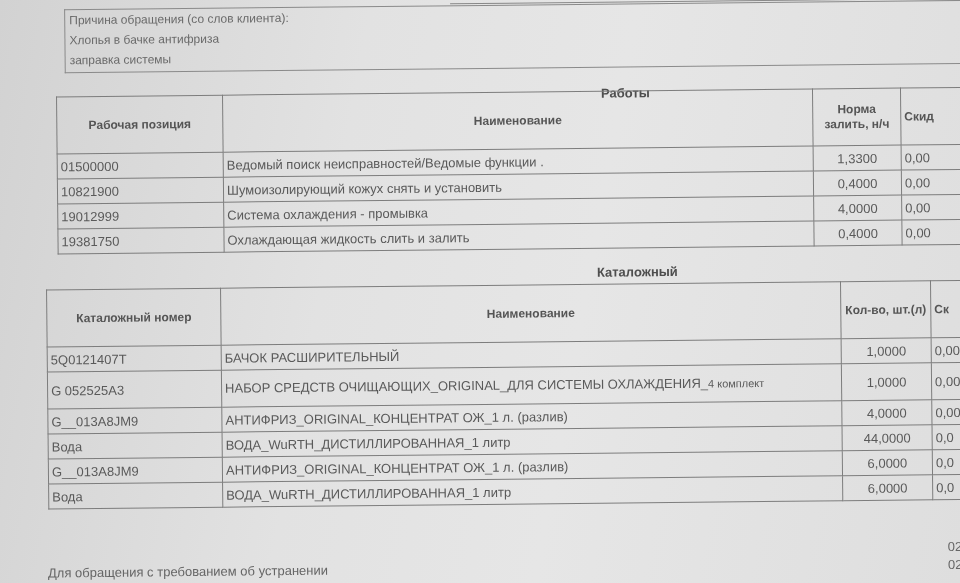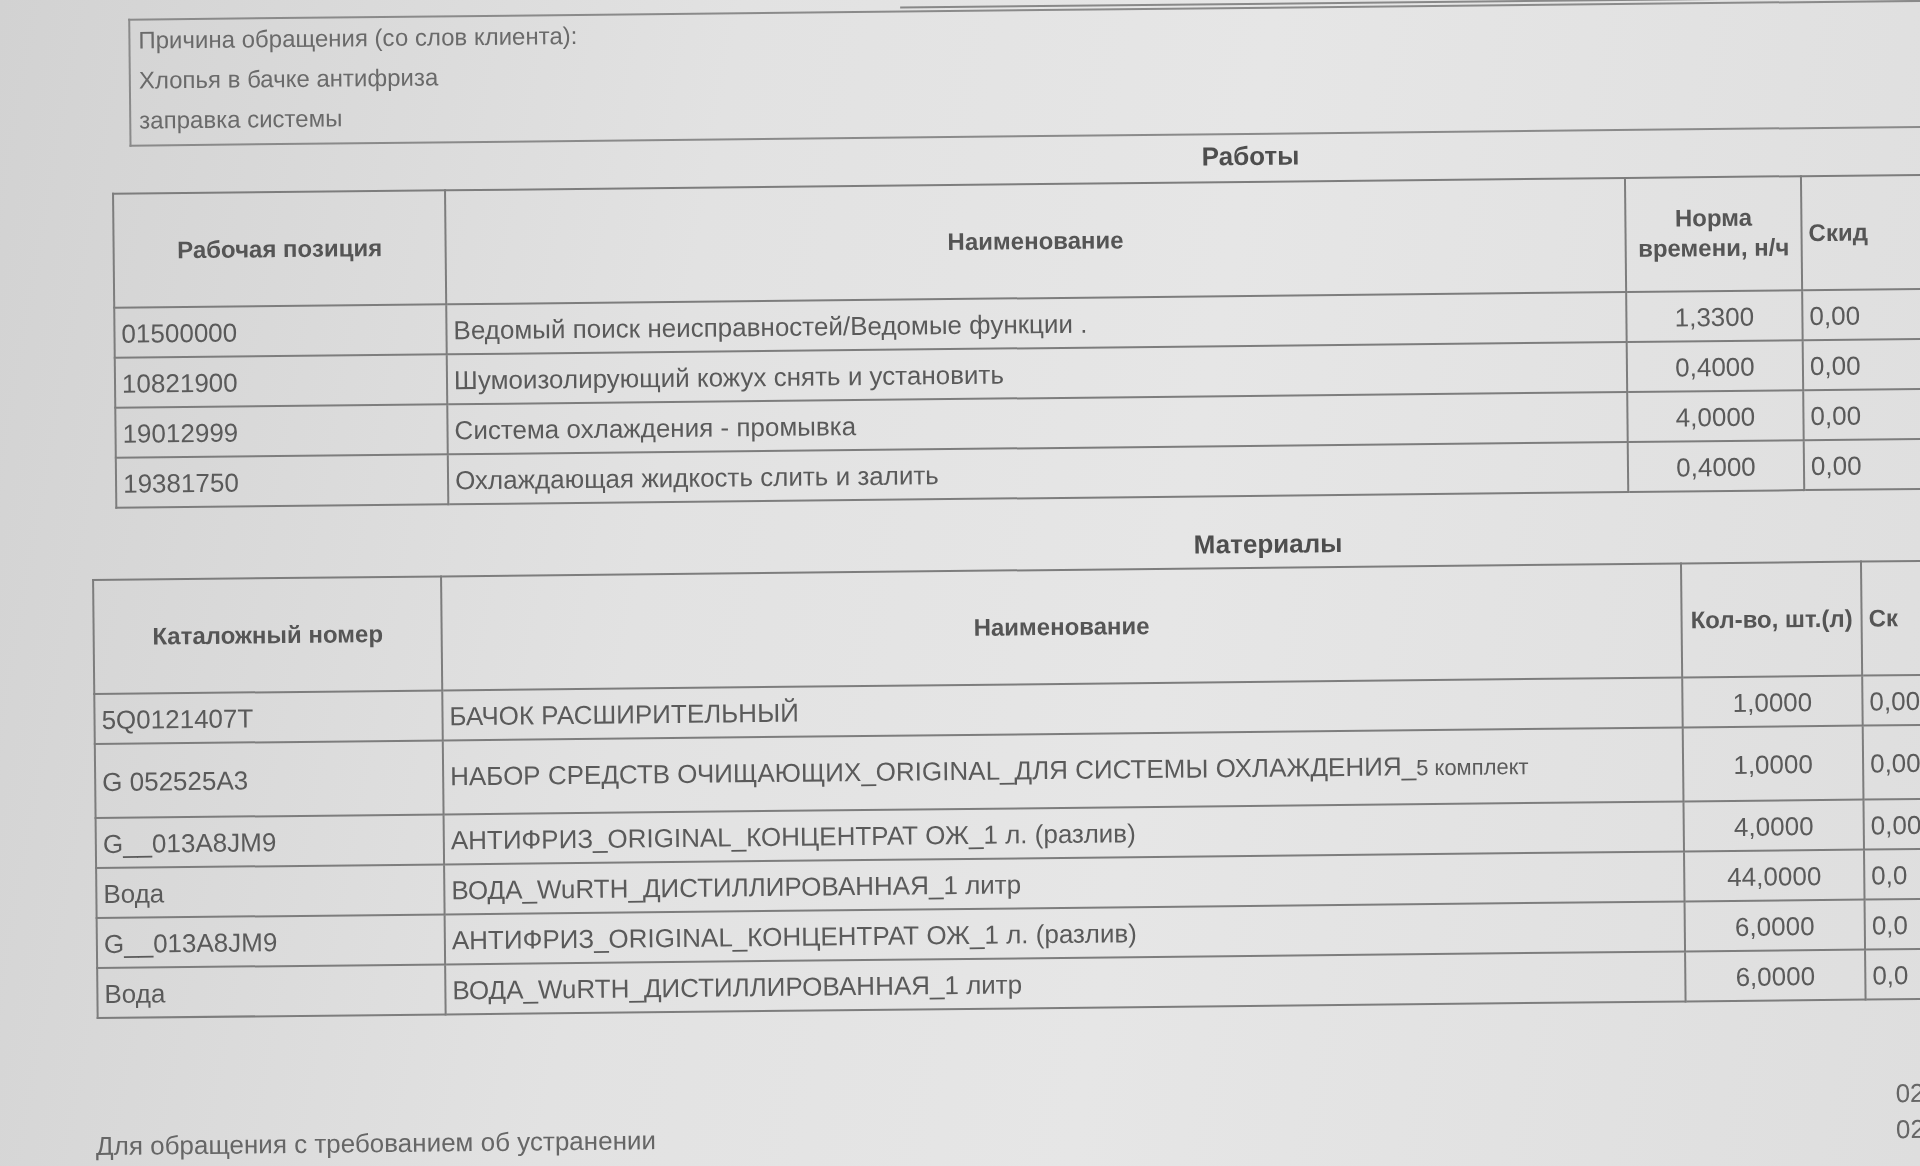--- a/index.html
+++ b/index.html
@@ -103,34 +103,34 @@
 <div class="page">
 
   <div class="top-line"></div>
 
   <div class="reason-box">
     <div>Причина обращения (со слов клиента):</div>
     <div>Хлопья в бачке антифриза</div>
     <div>заправка системы</div>
   </div>
 
-  <div class="section-title" style="left:600px; top:77px;">Работы</div>
+  <div class="section-title" style="left:600px; top:92px;">Работы</div>
 
   <table class="grid works">
     <colgroup>
       <col style="width:166px">
       <col style="width:590px">
       <col style="width:88px">
       <col style="width:116px">
     </colgroup>
     <thead>
       <tr>
         <th>Рабочая позиция</th>
         <th>Наименование</th>
-        <th>Норма времени, н/ч</th>
+        <th>Норма залить, н/ч</th>
         <th style="text-align:left">Скид</th>
       </tr>
     </thead>
     <tbody>
       <tr>
         <td class="left">01500000</td>
         <td class="left">Ведомый поиск неисправностей/Ведомые функции .</td>
         <td class="num">1,3300</td>
         <td class="left">0,00</td>
       </tr>
@@ -148,21 +148,21 @@
       </tr>
       <tr>
         <td class="left">19381750</td>
         <td class="left">Охлаждающая жидкость слить и залить</td>
         <td class="num">0,4000</td>
         <td class="left">0,00</td>
       </tr>
     </tbody>
   </table>
 
-  <div class="section-title" style="left:594px; top:271px;">Материалы</div>
+  <div class="section-title" style="left:594px; top:271px;">Каталожный</div>
 
   <table class="grid mats">
     <colgroup>
       <col style="width:174px">
       <col style="width:620px">
       <col style="width:90px">
       <col style="width:91px">
     </colgroup>
     <thead>
       <tr>
@@ -174,21 +174,21 @@
     </thead>
     <tbody>
       <tr>
         <td class="left">5Q0121407T</td>
         <td class="left">БАЧОК РАСШИРИТЕЛЬНЫЙ</td>
         <td class="num">1,0000</td>
         <td class="left">0,00</td>
       </tr>
       <tr>
         <td class="left">G  052525A3</td>
-        <td class="left two"><span>НАБОР СРЕДСТВ ОЧИЩАЮЩИХ_ORIGINAL_ДЛЯ СИСТЕМЫ ОХЛАЖДЕНИЯ_</span><span class="small">5 комплект</span></td>
+        <td class="left two"><span>НАБОР СРЕДСТВ ОЧИЩАЮЩИХ_ORIGINAL_ДЛЯ СИСТЕМЫ ОХЛАЖДЕНИЯ_</span><span class="small">4 комплект</span></td>
         <td class="num">1,0000</td>
         <td class="left">0,00</td>
       </tr>
       <tr>
         <td class="left">G__013A8JM9</td>
         <td class="left">АНТИФРИЗ_ORIGINAL_КОНЦЕНТРАТ ОЖ_1 л. (разлив)</td>
         <td class="num">4,0000</td>
         <td class="left">0,00</td>
       </tr>
       <tr>

